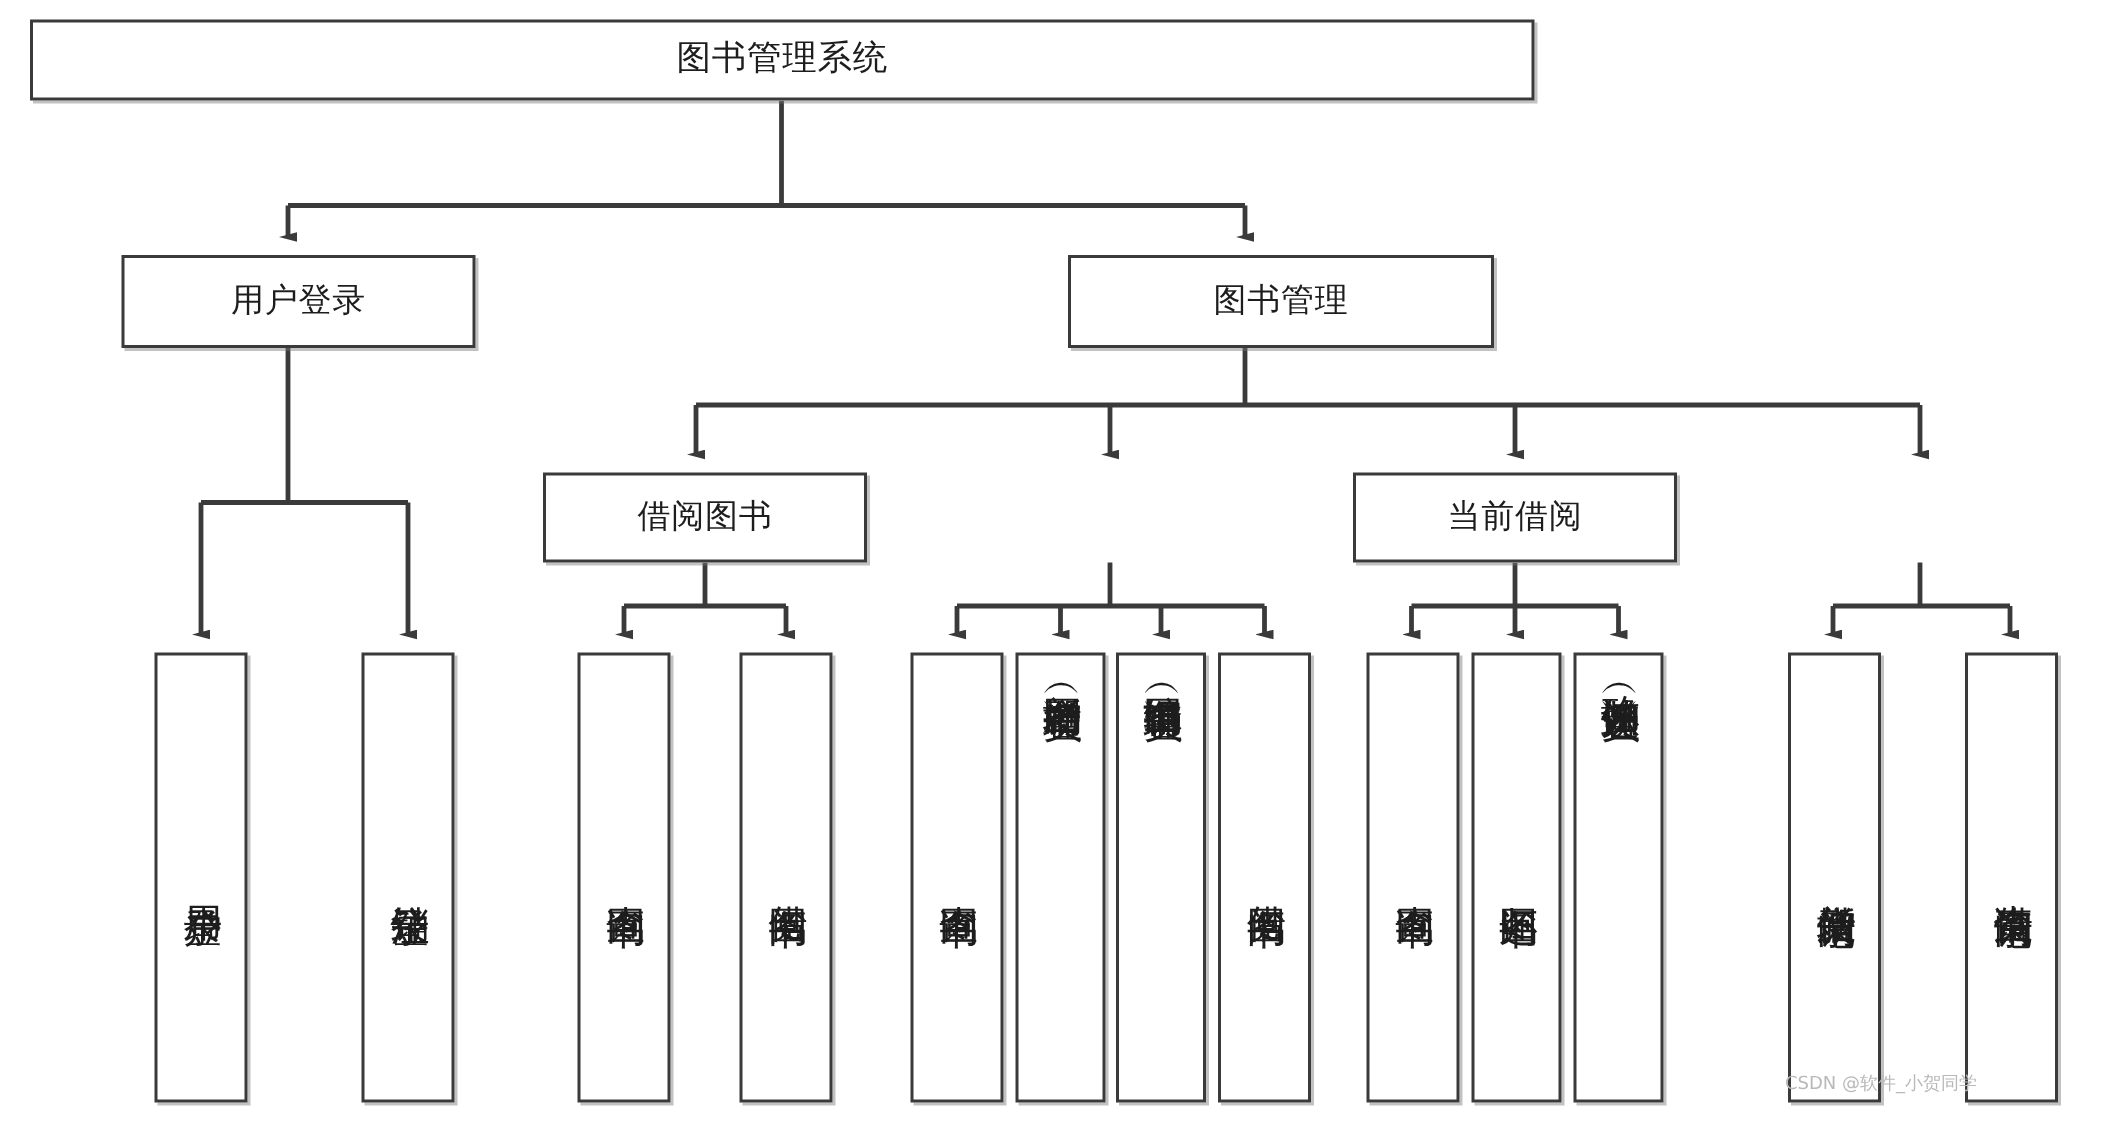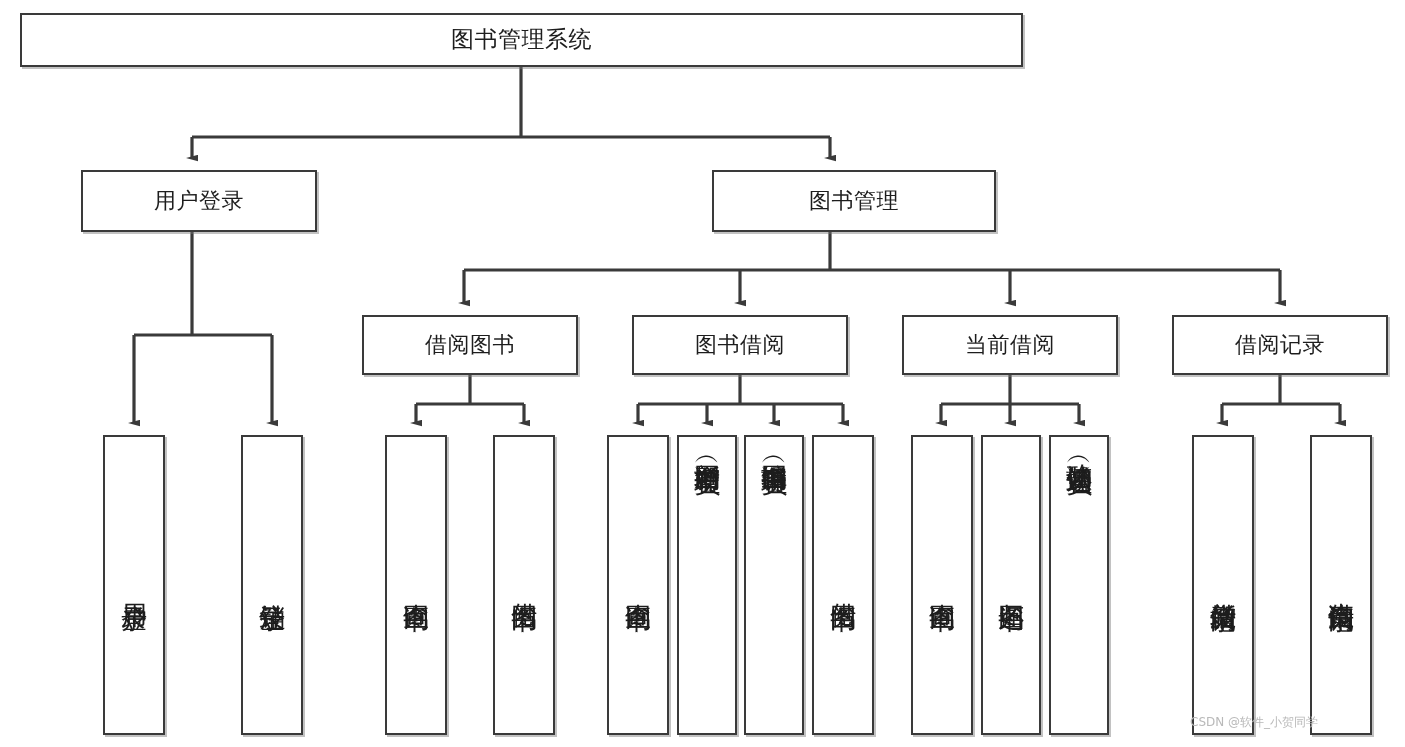--- a/index.html
+++ b/index.html
@@ -142,31 +142,25 @@
   </div>
 
   <div class="node h" style="left:712px; top:170px; width:284px; height:62px;">
     <span class="label">图书管理</span>
   </div>
 
   <div class="node h" style="left:362px; top:315px; width:216px; height:60px;">
     <span class="label">借阅图书</span>
   </div>
 
-  <div class="node h" style="left:632px; top:315px; width:216px; height:60px;">
-    <span class="label">图书借阅</span>
-  </div>
 
   <div class="node h" style="left:902px; top:315px; width:216px; height:60px;align-items:center;">
     <span class="label">当前借阅</span>
   </div>
 
-  <div class="node h" style="left:1172px; top:315px; width:216px; height:60px;">
-    <span class="label">借阅记录</span>
-  </div>
 
   <div class="node v center" style="left:103px; top:435px; width:62px; height:300px;">
     <span class="label">用户登录</span>
   </div>
 
   <div class="node v center" style="left:241px; top:435px; width:62px; height:300px;">
     <span class="label">注销登录</span>
   </div>
 
   <div class="node v center" style="left:385px; top:435px; width:62px; height:300px;">

